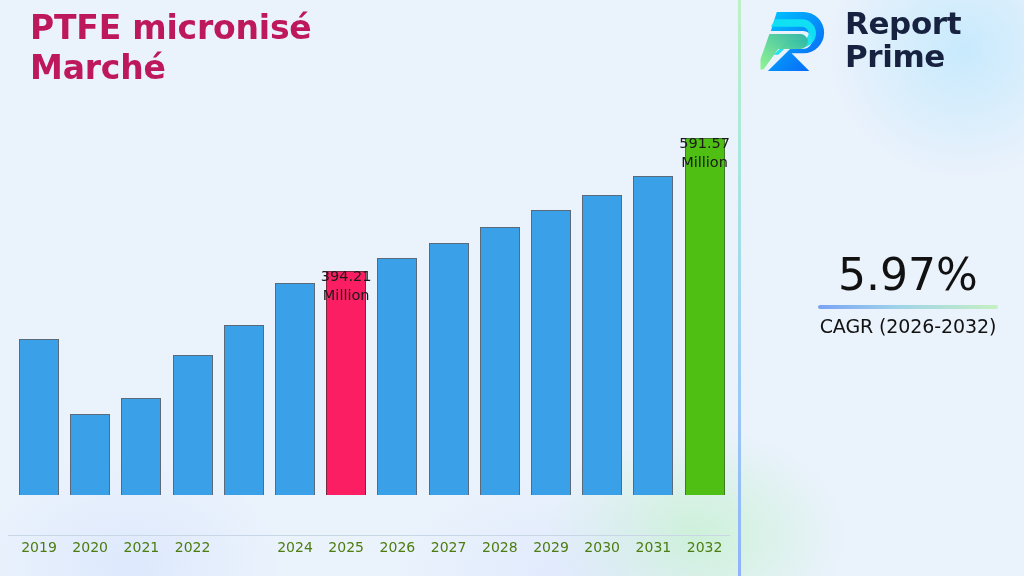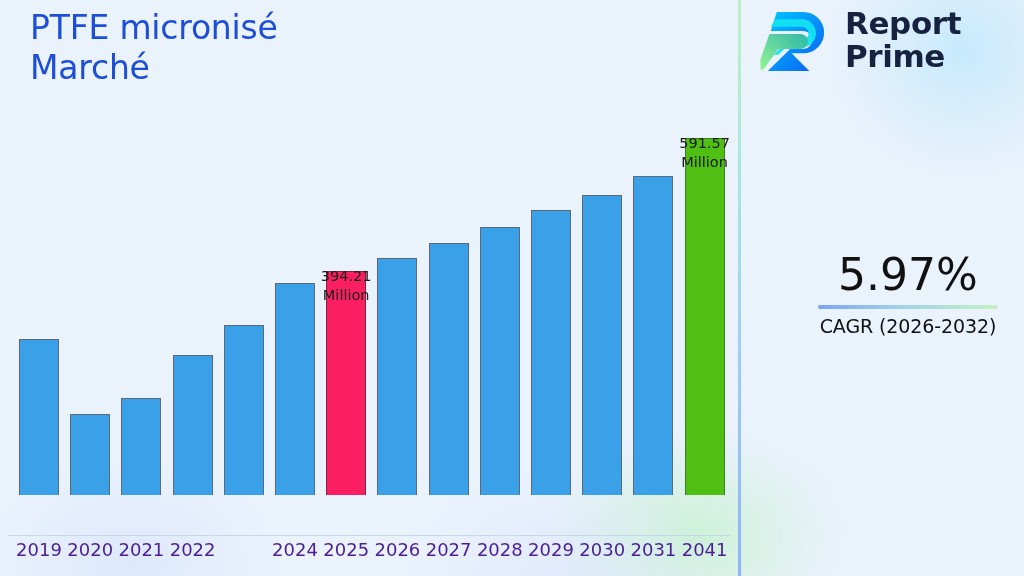--- a/index.html
+++ b/index.html
@@ -35,22 +35,22 @@
     background: radial-gradient(closest-side, rgba(215,225,255,.45), rgba(215,225,255,0) 72%);
   }
 
   
   .title {
     position: absolute;
     left: 30px; top: 8px;
     width: 660px;
     font-size: 33px;
     line-height: 1.22;
-    color: #1d4ed8;
-    font-weight: 400;
+    color: #be185d;
+    font-weight: 700;
     letter-spacing: -.2px;
     white-space: pre-line;
   }
 
   
   .chart-panel {
     position: absolute;
     left: 0; top: 0;
     width: 738px; height: 576px;
   }
@@ -82,22 +82,22 @@
     line-height: 1.28;
     color: #1a1a1a;
     white-space: pre-line;
     width: 110px;
   }
 
   .tick {
     position: absolute;
     top: 539px;
     text-align: center;
-    font-size: 18px;
-    color: #4c1d95;
+    font-size: 14px;
+    color: #4d7c0f;
     width: 52px;
   }
 
   
   .divider {
     position: absolute;
     left: 738px; top: 0;
     width: 3px; height: 576px;
     background: linear-gradient(to bottom, #bdf0c4 0%, #a8e8dd 28%, #9ed0f2 60%, #8fb2fb 100%);
   }
@@ -186,21 +186,21 @@
       <div class="tick" style="left: 422.6px;">2027</div>
       <div class="bar blue" style="left: 479.8px; width: 40px; height: 268px;"></div>
       <div class="tick" style="left: 473.8px;">2028</div>
       <div class="bar blue" style="left: 531px; width: 40px; height: 285px;"></div>
       <div class="tick" style="left: 525px;">2029</div>
       <div class="bar blue" style="left: 582.2px; width: 40px; height: 300px;"></div>
       <div class="tick" style="left: 576.2px;">2030</div>
       <div class="bar blue" style="left: 633.4px; width: 40px; height: 319px;"></div>
       <div class="tick" style="left: 627.4px;">2031</div>
       <div class="bar green" style="left: 684.6px; width: 40px; height: 357px;"></div>
-      <div class="tick" style="left: 678.6px;">2041</div>
+      <div class="tick" style="left: 678.6px;">2032</div>
       <div class="bar-label" style="left: 649.6px; top: 134px;">591.57
 Million</div>
     </div>
 </div>
 
 <div class="divider"></div>
 
 <div class="right-panel">
 
   <div class="logo-row">

